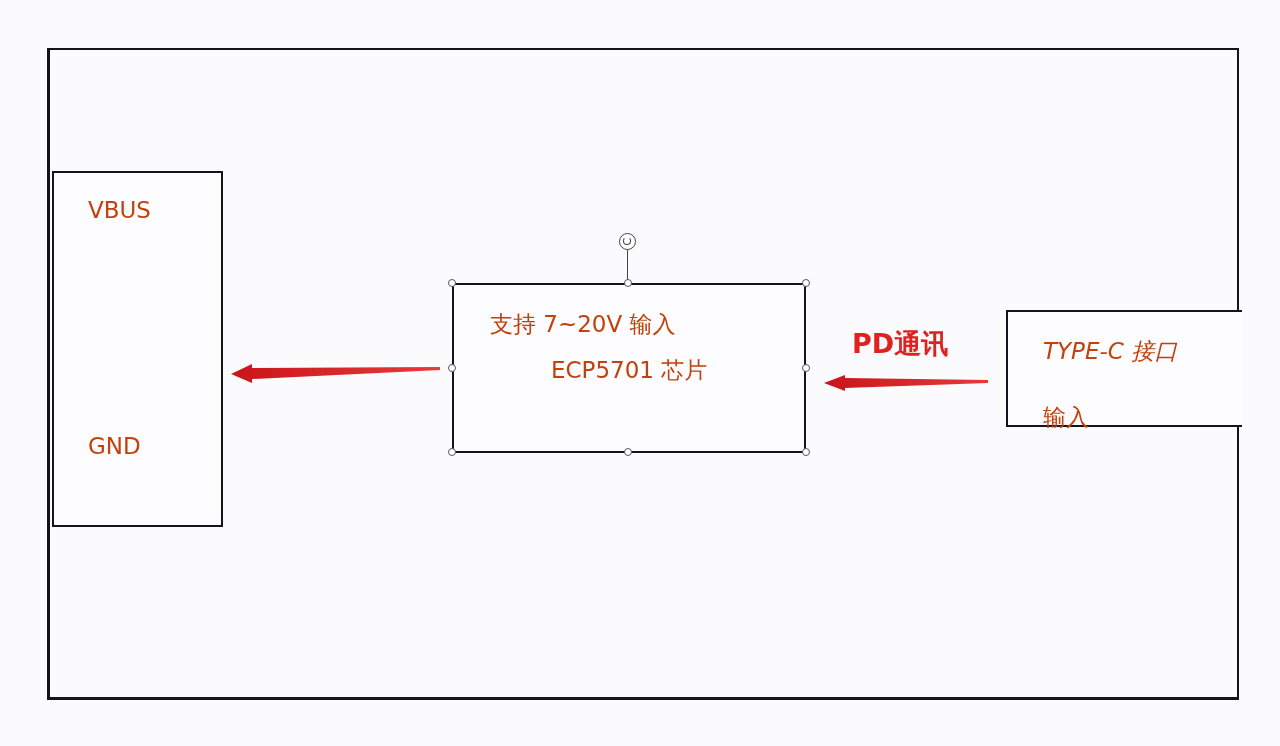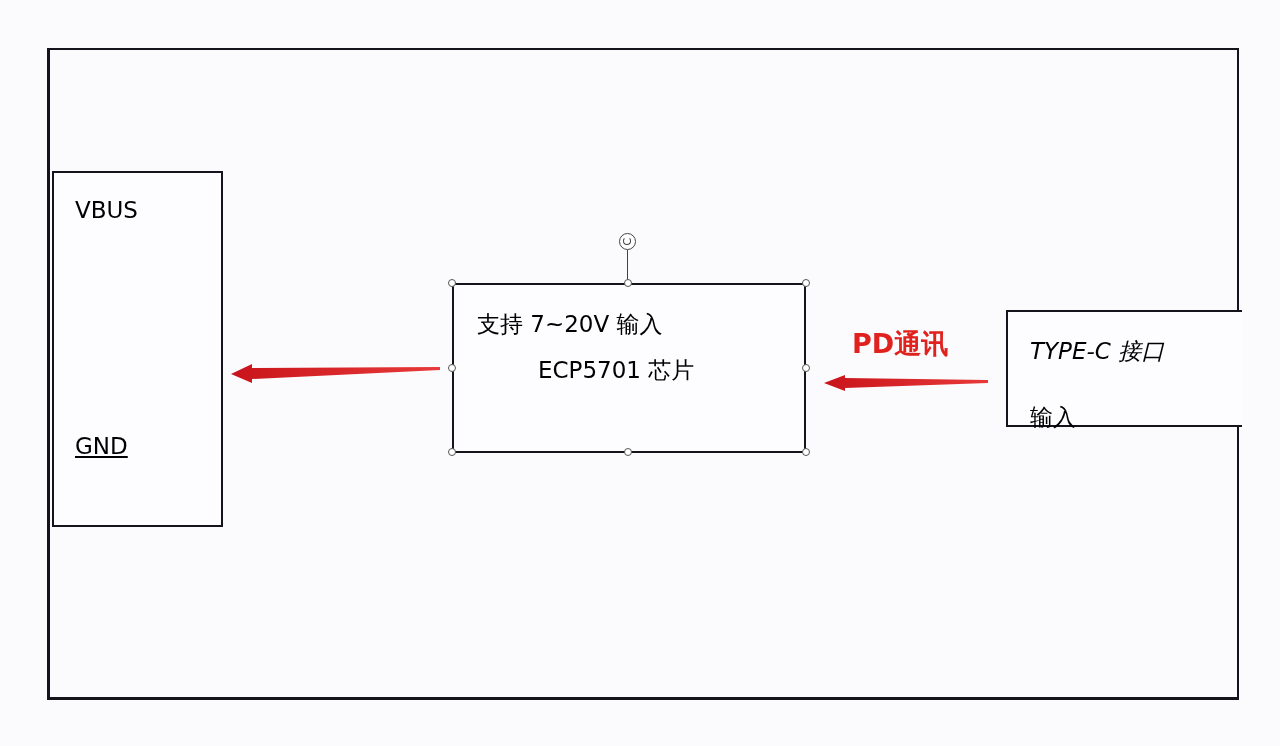--- a/index.html
+++ b/index.html
@@ -10,21 +10,21 @@
     .outer {
       position: absolute; left: 47px; top: 48px; width: 1192px; height: 652px;
       border-left: 3px solid #15141c; border-top: 2px solid #15141c;
       border-right: 2px solid #15141c; border-bottom: 3px solid #15141c;
       box-sizing: border-box;
     }
     .box { position: absolute; border: 2px solid #15141c; box-sizing: border-box; background: #fdfdff; }
     .left-box { left: 52px; top: 171px; width: 171px; height: 356px; }
     .typec-box { left: 1006px; top: 310px; width: 236px; height: 117px; border-right: none; }
     .chip-box { left: 452px; top: 283px; width: 354px; height: 170px; border-width: 2px; }
-    .lbl { position: absolute; font-size: 23px; white-space: nowrap; color: #000000; }
+    .lbl { position: absolute; font-size: 23px; white-space: nowrap; color: #c2410c; margin-left: 13px; }
     .handle {
       position: absolute; width: 8px; height: 8px; border: 1px solid #555; border-radius: 50%;
       background: #fff; box-sizing: border-box;
     }
     .rot-line { position: absolute; left: 627px; top: 250px; width: 1px; height: 33px; background: #444; }
     .rot-handle {
       position: absolute; left: 619px; top: 233px; width: 17px; height: 17px; border: 1.5px solid #444;
       border-radius: 50%; box-sizing: border-box; background: #fff;
     }
     .rot-handle::after {
@@ -34,21 +34,21 @@
     .pd-label { position: absolute; left: 852px; top: 326px; font-size: 27px; font-weight: bold; color: #e0221f; font-family: "DejaVu Sans", sans-serif; }
     svg.arrows { position: absolute; left: 0; top: 0; }
   </style>
 </head>
 <body>
 
 <div class="outer"></div>
 
 <div class="box left-box"></div>
 <span class="lbl" style="left:75px; top:197px;">VBUS</span>
-<span class="lbl" style="left:75px; top:433px;text-decoration:underline;">GND</span>
+<span class="lbl" style="left:75px; top:433px;">GND</span>
 
 <div class="box chip-box"></div>
 <span class="lbl" style="left:477px; top:309px;">支持 7~20V 输入</span>
 <span class="lbl" style="left:538px; top:355px;">ECP5701 芯片</span>
 
 <div class="rot-line"></div>
 <div class="rot-handle"></div>
 <div class="handle" style="left:448px; top:279px;"></div>
 <div class="handle" style="left:624px; top:279px;"></div>
 <div class="handle" style="left:802px; top:279px;"></div>

